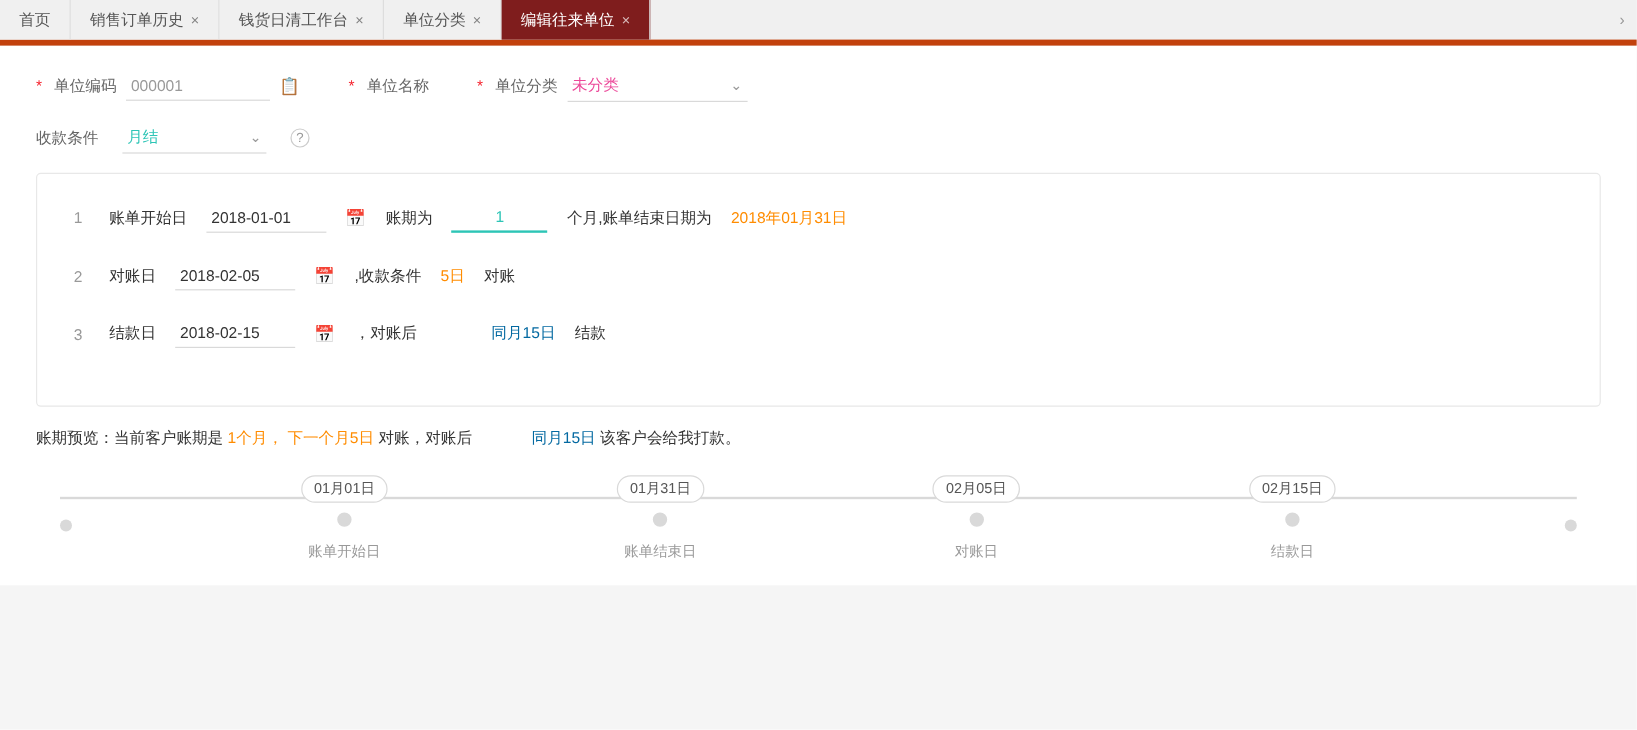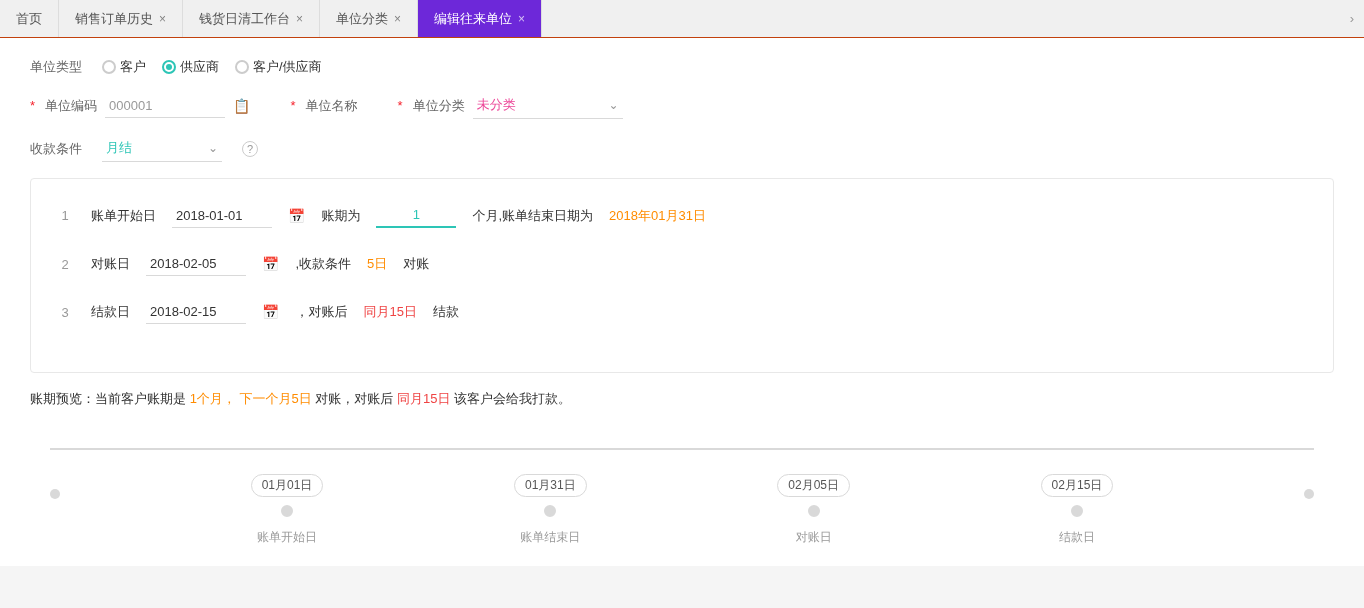--- a/index.html
+++ b/index.html
@@ -3,38 +3,38 @@
   <meta charset="utf-8">
   <style>
     * { box-sizing: border-box; margin: 0; padding: 0; }
     body { font-family: 'Microsoft YaHei', Arial, sans-serif; font-size: 13px; background: #f5f5f5; color: #333; }
 
     
     .tab-bar {
       display: flex;
       align-items: stretch;
       background: #f0f0f0;
-      border-bottom: 1px solid #c2410c;
+      border-bottom: 5px solid #c2410c;
       height: 38px;
       position: relative;
     }
     .tab {
       display: flex;
       align-items: center;
       padding: 0 16px;
       cursor: pointer;
       font-size: 13px;
       color: #555;
       border-right: 1px solid #ddd;
       gap: 6px;
       white-space: nowrap;
       background: #f0f0f0;
     }
     .tab.active {
-      background: #6d28d9;
+      background: #7f1d1d;
       color: #fff;
     }
     .tab .close-btn {
       font-size: 12px;
       opacity: 0.7;
       cursor: pointer;
     }
     .tab-expand {
       margin-left: auto;
       display: flex;
@@ -204,21 +204,22 @@
       font-size: 13px;
       padding: 4px 4px;
       color: #333;
       background: transparent;
       width: 100px;
     }
     .text-orange {
       color: #ff8c00;
     }
     .text-teal {
-      color: #ef4444;
+      color: #0369a1;
+      margin-left: 46px;
     }
 
     .period-input {
       border: none;
       border-bottom: 2px solid #2dc5b6;
       outline: none;
       font-size: 13px;
       padding: 4px 4px;
       color: #2dc5b6;
       background: transparent;
@@ -263,21 +264,20 @@
       border: 2px solid #d9d9d9;
     }
     .timeline-badge {
       border: 1px solid #d9d9d9;
       border-radius: 20px;
       padding: 2px 10px;
       font-size: 12px;
       color: #555;
       background: #fff;
       white-space: nowrap;
-      margin-top: 44px;
     }
     .timeline-node-label {
       font-size: 12px;
       color: #999;
       margin-top: 4px;
     }
     .left-dot, .right-dot {
       width: 10px;
       height: 10px;
       border-radius: 50%;
@@ -307,37 +307,20 @@
     <span>编辑往来单位</span>
     <span class="close-btn">×</span>
   </div>
   <div class="tab-expand">
     <span>›</span>
   </div>
 </div>
 
 <div class="main-content">
 
-  <div class="form-row">
-    <span class="form-label">单位类型</span>
-    <div class="radio-group">
-      <div class="radio-item">
-        <div class="radio-circle"></div>
-        <span>客户</span>
-      </div>
-      <div class="radio-item">
-        <div class="radio-circle checked"></div>
-        <span>供应商</span>
-      </div>
-      <div class="radio-item">
-        <div class="radio-circle"></div>
-        <span>客户/供应商</span>
-      </div>
-    </div>
-  </div>
 
   <div class="form-row" style="gap:40px;">
     <div class="field-group">
       <span class="required-star">*</span>
       <span class="form-label">单位编码</span>
       <input type="text" class="input-field unit-code" value="000001" style="">
       <span class="calendar-icon">📋</span>
     </div>
     <div class="field-group">
       <span class="required-star">*</span>

